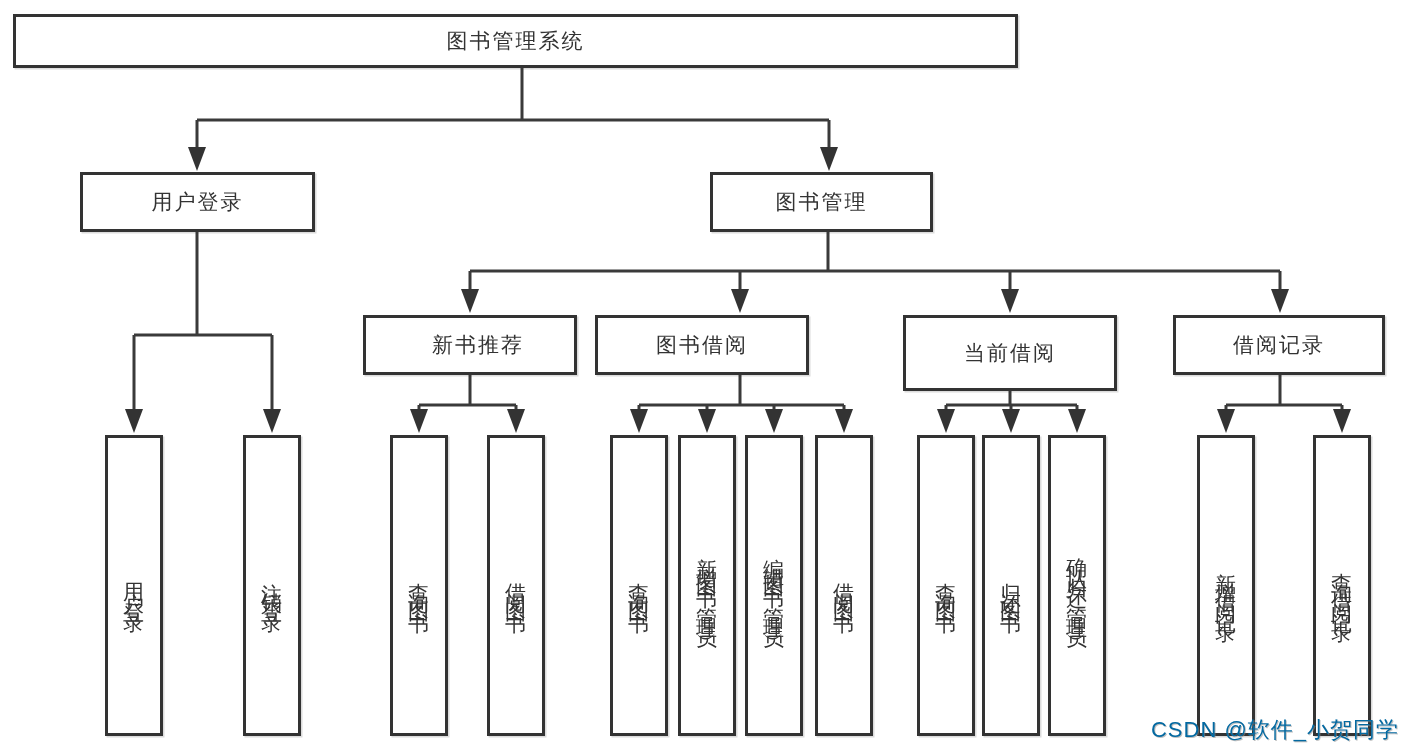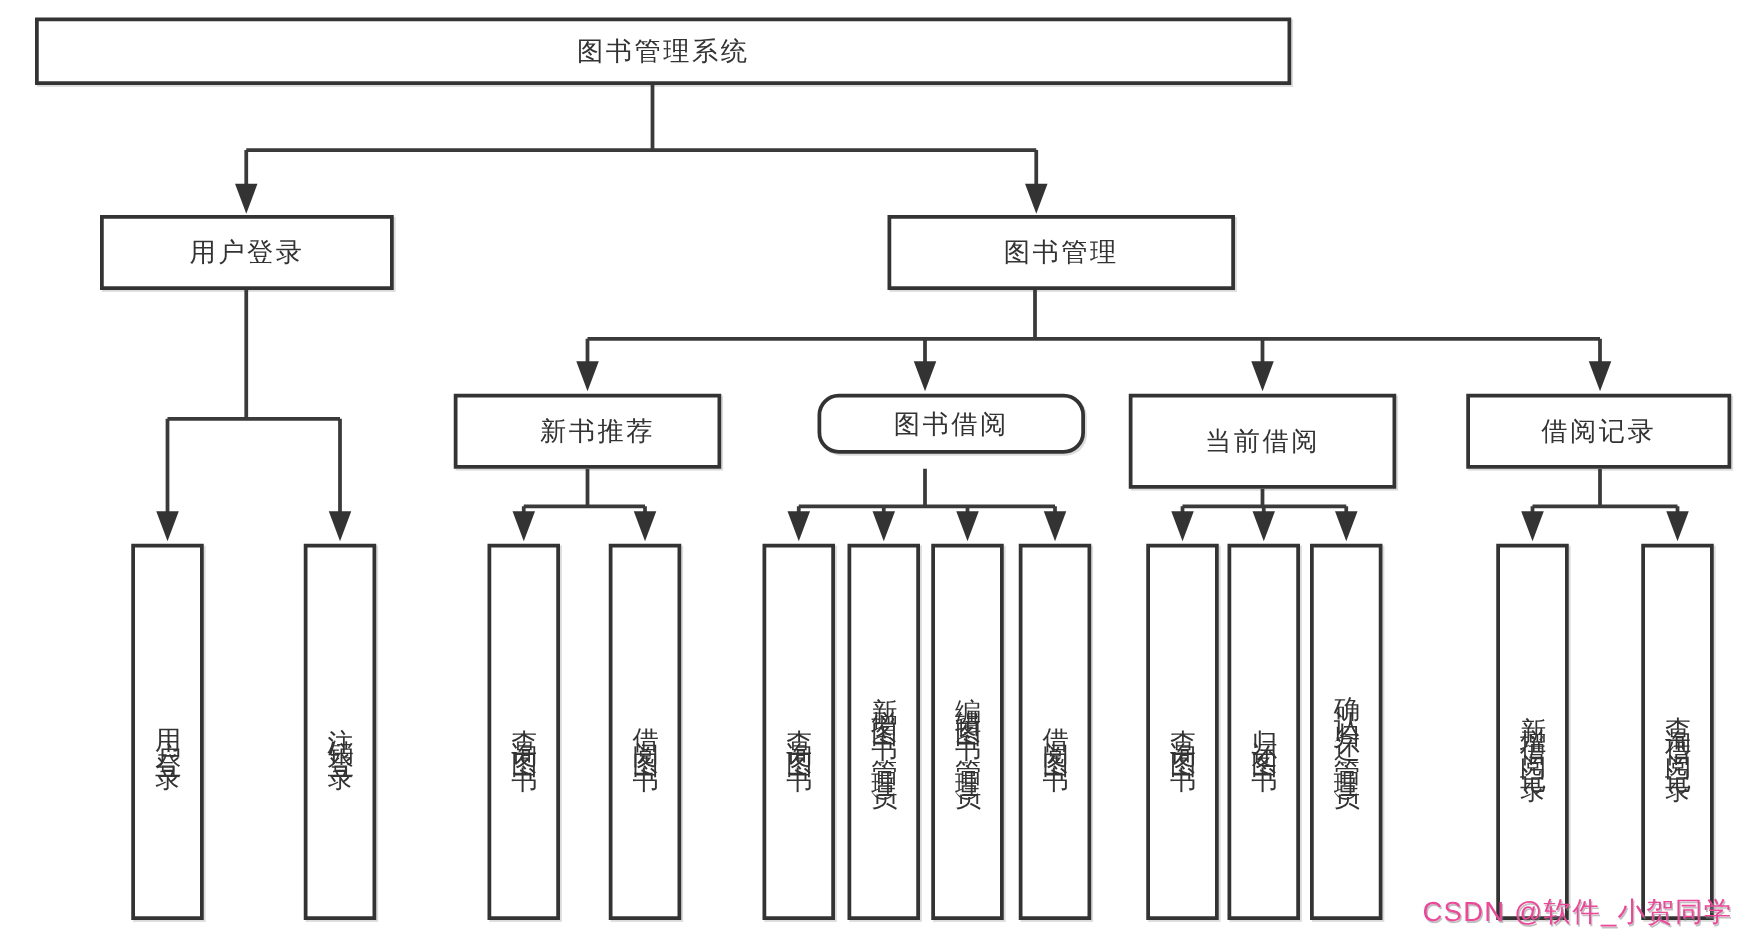--- a/index.html
+++ b/index.html
@@ -42,25 +42,25 @@
     writing-mode: vertical-rl;
     font-size: 21px;
     letter-spacing: 10px;
     line-height: 1;
     width: 58px;
     height: 301px;
     top: 435px;
   }
   .watermark {
     position: absolute;
-    right: 19px;
+    right: 6px;
     bottom: 2px;
     font-size: 22px;
     letter-spacing: 1px;
-    color: #ec4899;
+    color: #0369a1;
     text-shadow: 1px 1px 0 rgba(140,140,140,0.55);
     white-space: nowrap;
     z-index: 5;
   }
 </style>
 </head>
 <body>
 
 <div class="canvas">
 
@@ -90,27 +90,27 @@
       <polygon points="765,409 783,409 774,433"></polygon>
       <polygon points="835,409 853,409 844,433"></polygon>
       <polygon points="937,409 955,409 946,433"></polygon>
       <polygon points="1002,409 1020,409 1011,433"></polygon>
       <polygon points="1068,409 1086,409 1077,433"></polygon>
       <polygon points="1217,409 1235,409 1226,433"></polygon>
       <polygon points="1333,409 1351,409 1342,433"></polygon>
     </g>
   </svg>
 
-  <div class="box hbox" style="left:28px; top:14px; width:1005px; height:54px;">图书管理系统</div>
+  <div class="box hbox" style="left:13px; top:14px; width:1005px; height:54px;">图书管理系统</div>
 
   <div class="box hbox" style="left:80px; top:172px; width:235px; height:60px;">用户登录</div>
-  <div class="box hbox" style="left:710px; top:172px; width:278px; height:60px;">图书管理</div>
+  <div class="box hbox" style="left:710px; top:172px; width:223px; height:60px;">图书管理</div>
 
   <div class="box hbox" style="left:363px; top:315px; width:214px; height:60px;padding-left:16px;">新书推荐</div>
-  <div class="box hbox" style="left:654px; top:315px; width:214px; height:48px;border-radius:17px;">图书借阅</div>
+  <div class="box hbox" style="left:595px; top:315px; width:214px; height:60px;">图书借阅</div>
   <div class="box hbox" style="left:903px; top:315px; width:214px; height:76px;">当前借阅</div>
   <div class="box hbox" style="left:1173px; top:315px; width:212px; height:60px;">借阅记录</div>
 
   <div class="box vbox" style="left:105px;">用户登录</div>
   <div class="box vbox" style="left:243px;">注销登录</div>
   <div class="box vbox" style="left:390px;">查询图书</div>
   <div class="box vbox" style="left:487px;">借阅图书</div>
   <div class="box vbox" style="left:610px;">查询图书</div>
   <div class="box vbox" style="left:678px;">新增图书（管理员）</div>
   <div class="box vbox" style="left:745px;">编辑图书（管理员）</div>

